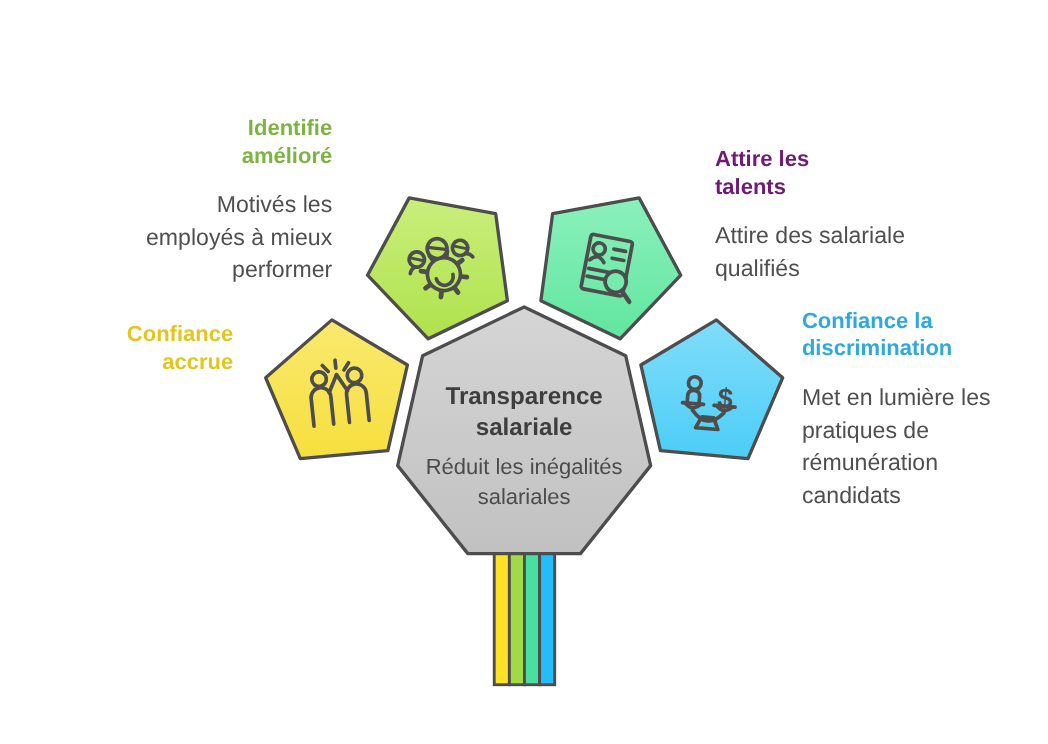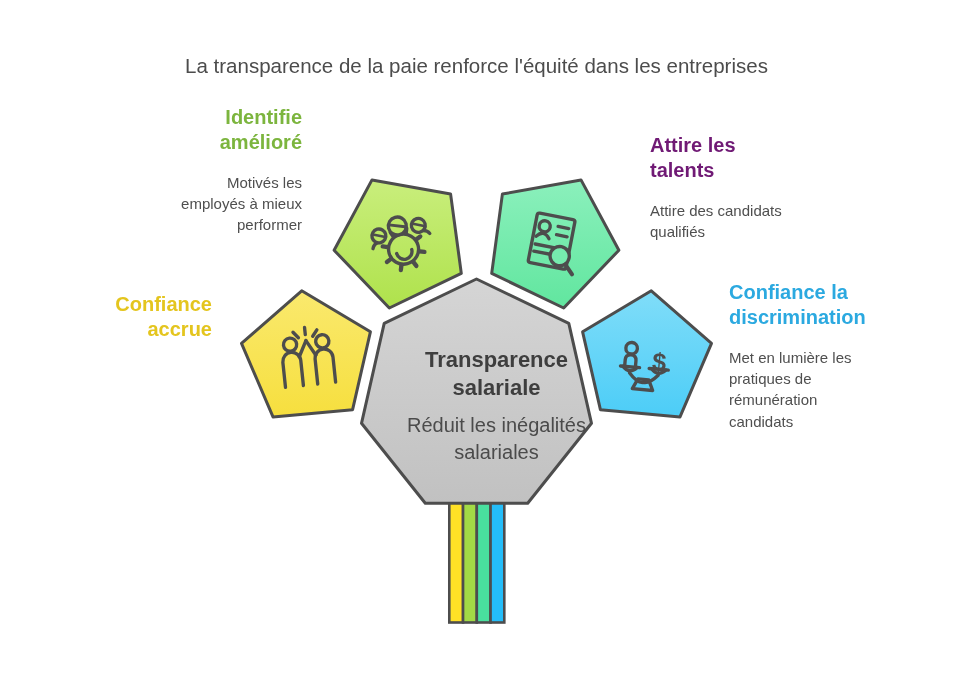--- a/index.html
+++ b/index.html
@@ -10,26 +10,26 @@
   .canvas svg{position:absolute;left:0;top:0;}
   .title{
     position:absolute;left:0;right:0;top:54px;text-align:center;
     font-size:20.5px;color:#4c4c4c;
   }
   .label-block{position:absolute;}
   .label-block .heading{
     font-size:20px;font-weight:bold;line-height:1.27;white-space:pre-line;
   }
   .label-block .desc{
-    margin-top:16px;font-size:15px;line-height:1.42;color:#4f4f4f;white-space:pre-line;
+    margin-top:16px;font-size:21px;line-height:1.42;color:#4f4f4f;white-space:pre-line;
   }
   .align-right{text-align:right;}
   .align-left{text-align:left;}
   .center-text{
-    position:absolute;left:396px;top:346px;width:201px;text-align:center;
+    position:absolute;left:376px;top:346px;width:201px;text-align:center;
   }
   .center-text .center-heading{
     font-size:22px;font-weight:bold;color:#3e3e3e;line-height:1.25;white-space:pre-line;
   }
   .center-text .center-sub{
     margin-top:11px;font-size:20px;color:#4b4b4b;line-height:1.35;white-space:pre-line;
   }
 </style>
 </head>
 <body>
@@ -117,39 +117,38 @@
         <path fill="none" stroke="#4D4D4D" stroke-width="2.8" stroke-linecap="round" stroke-linejoin="round" d="M6,8 Q12,14.5 18,8"></path>
         <path fill="none" stroke="#4D4D4D" stroke-width="2.8" stroke-linecap="round" stroke-linejoin="round" d="M-12,13 Q-5,21 0,20"></path>
         <path fill="none" stroke="#4D4D4D" stroke-width="2.8" stroke-linecap="round" stroke-linejoin="round" d="M12,13 Q5,21 0,20"></path>
         <path fill="none" stroke="#4D4D4D" stroke-width="2.8" stroke-linecap="round" stroke-linejoin="round" d="M-8.5,26 L-4.5,17.5 H4.5 L8.5,26 Z"></path>
         <path fill="none" stroke="#4D4D4D" stroke-width="2.8" stroke-linecap="round" stroke-linejoin="round" d="M-16.5,7.5 V2.5 q0,-4.5 4.5,-4.5 q4.5,0 4.5,4.5 V7.5"></path>
         <circle fill="none" stroke="#4D4D4D" stroke-width="2.8" stroke-linecap="round" stroke-linejoin="round" cx="-12" cy="-7.5" r="4.8"></circle>
         <text x="12" y="3.5" text-anchor="middle" dominant-baseline="middle" font-family="&quot;Liberation Sans&quot;,sans-serif" font-size="21" font-weight="bold" fill="#4D4D4D">$</text>
       </g>
     </svg>
 
-  <div class="title">La transparence de la paie renforce l'équité dans les entreprises</div>
 
   <div class="label-block align-right" style="right:741px;top:292px;width:190px;">
     <div class="heading" style="color: rgb(228, 197, 30);">Confiance
 accrue</div>
   </div>
 
   <div class="label-block align-right" style="right:651px;top:105px;width:200px;">
     <div class="heading" style="color: rgb(124, 181, 62);">Identifie
 amélioré</div>
     <div class="desc">Motivés les
 employés à mieux
 performer</div>
   </div>
 
   <div class="label-block align-left" style="left:650px;top:133px;width:200px;">
     <div class="heading" style="color: #701a75;">Attire les
 talents</div>
-    <div class="desc">Attire des candidats
+    <div class="desc">Attire des salariale
 qualifiés</div>
   </div>
 
   <div class="label-block align-left" style="left:729px;top:280px;width:210px;">
     <div class="heading" style="color: rgb(43, 169, 224);">Confiance la
 discrimination</div>
     <div class="desc">Met en lumière les
 pratiques de
 rémunération
 candidats</div>

